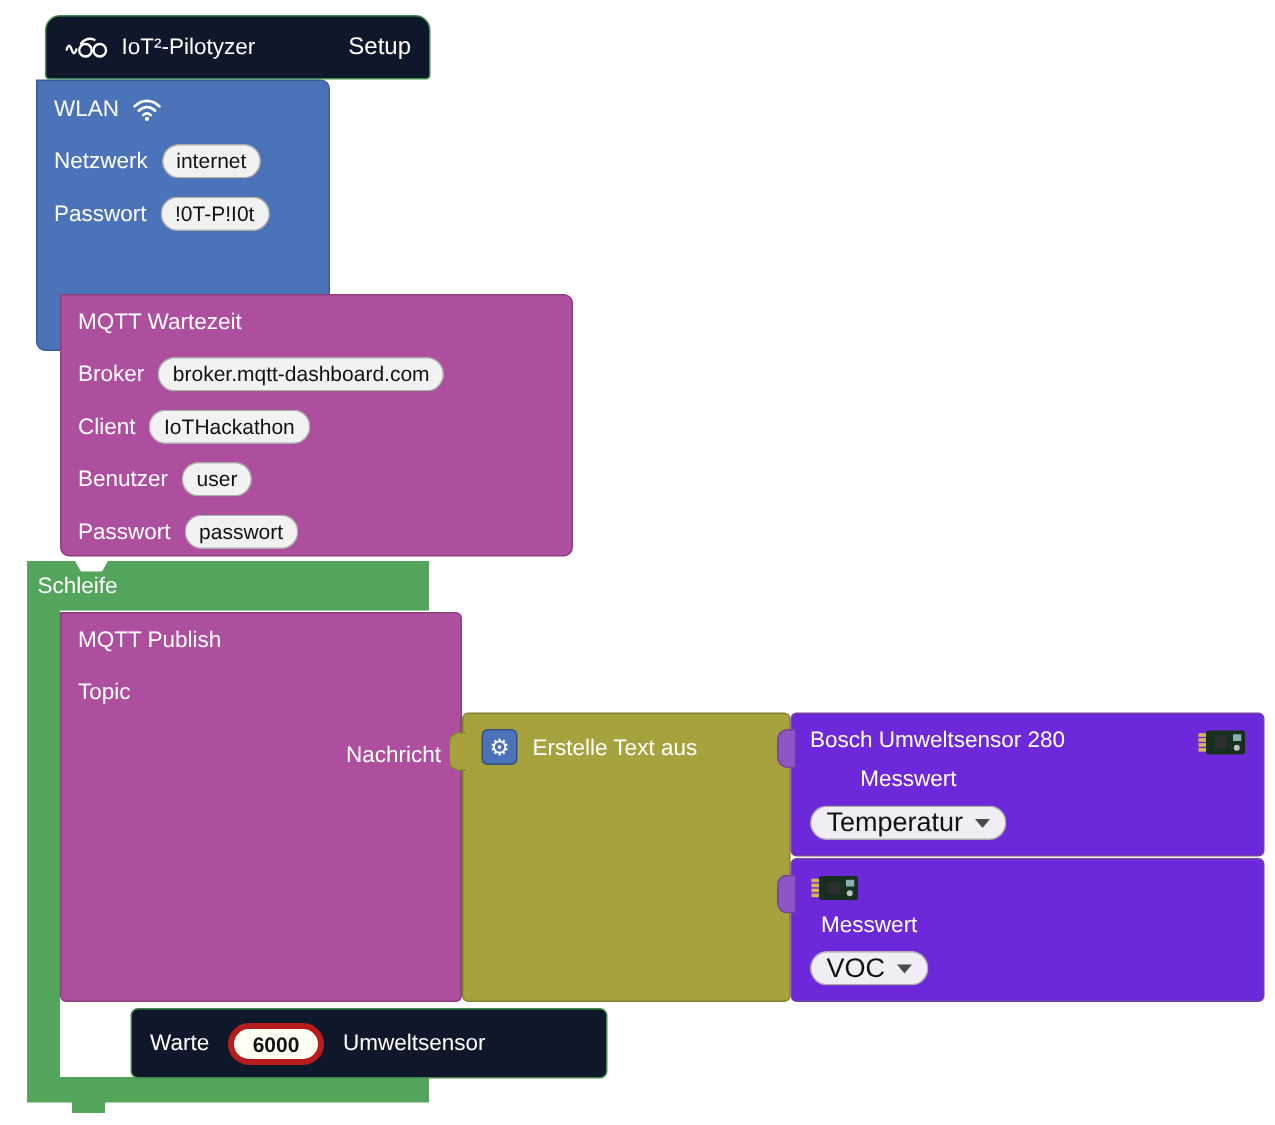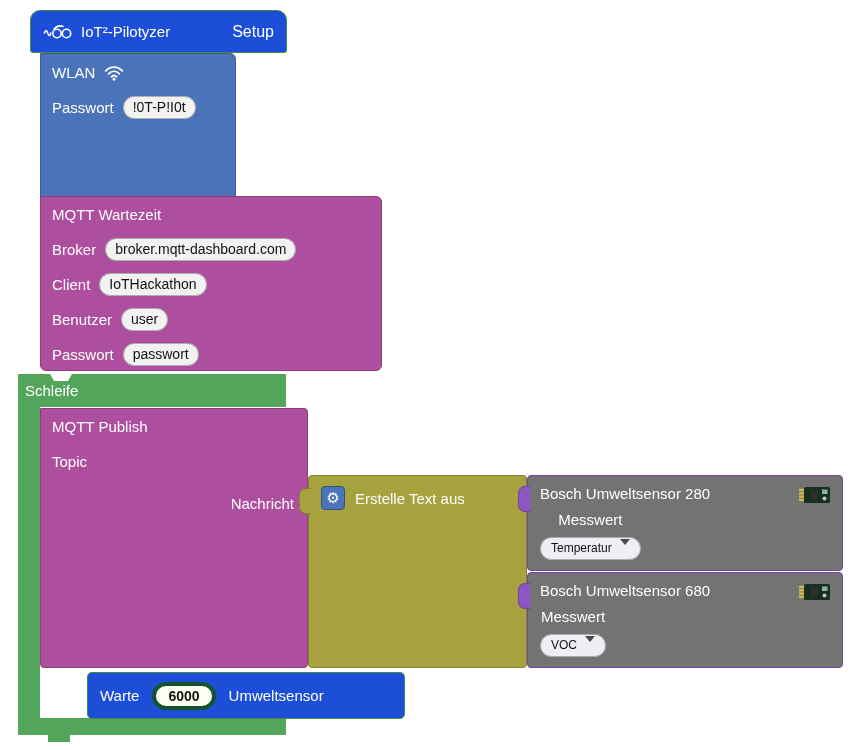--- a/index.html
+++ b/index.html
@@ -1,45 +1,45 @@
 <!DOCTYPE html>
 <html><head>
 <meta charset="utf-8">
 <style>
   html,body{margin:0;padding:0;background:#fff;}
   body{font-family:"Liberation Sans",sans-serif;}
   #workspace{position:relative;width:850px;height:750px;background:#ffffff;overflow:hidden;}
 
   .block{position:absolute;box-sizing:border-box;}
-  .b-green{background:#1d4ed8;border:1px solid #428A4B;}
+  .b-green{background:#0f172a;border:1px solid #428A4B;}
   .b-blue{background:#4A73B9;border:1px solid #3A5C97;}
   .b-magenta{background:#AE4E9E;border:1px solid #8C3E7F;}
   .b-olive{background:#A6A23D;border:1px solid #868230;}
-  .b-purple{background:#737373;border:1px solid #73449F;}
+  .b-purple{background:#6d28d9;border:1px solid #73449F;}
 
   .lbl{color:#fff;font-size:15px;white-space:nowrap;}
   .row{display:flex;align-items:center;gap:9px;height:35px;padding:0 11px;}
   .field{background:#F2F2F2;border:1px solid rgba(0,0,0,.28);border-radius:12px;
          padding:1px 9px;font-size:14px;color:#111;white-space:nowrap;line-height:19px;}
-  .field-highlight{background:#FFFEF2;border:4px solid #14532d;border-radius:14px;
+  .field-highlight{background:#FFFEF2;border:4px solid #b91c1c;border-radius:14px;
          padding:0 12px;font-size:14px;color:#111;line-height:20px;font-weight:bold;}
 
-  .dropdown{display:inline-flex;align-items:flex-start;gap:8px;background:#F0EDF4;
+  .dropdown{display:inline-flex;align-items:center;gap:8px;background:#F0EDF4;
          border:1px solid rgba(0,0,0,.28);border-radius:12px;padding:1px 10px;
-         font-size:12px;color:#111;white-space:nowrap;line-height:19px;}
+         font-size:18px;color:#111;white-space:nowrap;line-height:19px;}
   .caret{width:0;height:0;border-left:5px solid transparent;border-right:5px solid transparent;
          border-top:6px solid #4a4a4a;display:inline-block;}
 
   
   #setup-header{left:30px;top:10px;width:257px;height:43px;border-radius:10px 10px 3px 3px;
     display:flex;align-items:center;gap:8px;padding:0 12px;}
   #setup-header .section{margin-left:auto;font-size:16px;}
 
   
-  #wlan-block{left:40px;top:53px;width:196px;height:181px;border-radius:0 6px 6px 6px;padding-top:1px;}
+  #wlan-block{left:24px;top:53px;width:196px;height:181px;border-radius:0 6px 6px 6px;padding-top:1px;}
 
   
   #mqtt-setup-block{left:40px;top:196px;width:342px;height:175px;border-radius:0 6px 6px 6px;}
 
   
   #schleife-shape{left:18px;top:374px;width:268px;height:369px;background:#53A55C;
     clip-path:polygon(0px 0px,32px 0px,36px 7px,50px 7px,54px 0px,268px 0px,
       268px 33px,22px 33px,22px 344px,268px 344px,268px 361px,52px 361px,
       52px 368px,30px 368px,30px 361px,0px 361px);}
   #schleife-shape .loop-label{position:absolute;left:7px;top:0;height:33px;line-height:33px;}
@@ -99,20 +99,24 @@
       <span style="display:flex;">
         <svg width="20" height="16" viewBox="0 0 24 19">
           <g fill="none" stroke="#ffffff" stroke-width="2.2" stroke-linecap="round">
             <path d="M2 7 C8 1,16 1,22 7"></path>
             <path d="M5.5 10.5 C9.5 6.5,14.5 6.5,18.5 10.5"></path>
             <path d="M9 14 C10.8 12.2,13.2 12.2,15 14"></path>
           </g>
           <circle cx="12" cy="17" r="1.7" fill="#ffffff"></circle>
         </svg>
       </span>
+    </div>
+    <div class="row">
+      <span class="lbl">Netzwerk</span>
+      <span class="field">internet</span>
     </div>
     <div class="row">
       <span class="lbl">Passwort</span>
       <span class="field">!0T-P!I0t</span>
     </div>
   </div>
 
   <div id="mqtt-setup-block" class="block b-magenta">
     <div class="row">
       <span class="lbl">MQTT Wartezeit</span>
@@ -181,21 +185,20 @@
       <span class="dropdown">
         <span>Temperatur</span>
         <span class="caret"></span>
       </span>
     </div>
   </div>
 
   <div id="sensor-680" class="block b-purple sensor-block">
     <span class="vtab vtab-purple"></span>
     <div class="head">
-      <span class="lbl">Bosch Umweltsensor 680</span>
       <span style="display:flex;">
         <svg width="34" height="20" viewBox="0 0 34 20">
           <rect x="6" y="2" width="26" height="16" rx="1.5" fill="#16301d"></rect>
           <g fill="#D8B74A">
             <rect x="1" y="3.8" width="5" height="2.4"></rect>
               <rect x="1" y="7.1" width="5" height="2.4"></rect>
             <rect x="1" y="10.4" width="5" height="2.4"></rect>
               <rect x="1" y="13.7" width="5" height="2.4"></rect>
           </g>
           <rect x="12" y="6" width="8" height="8" fill="#2e2e2e"></rect>

